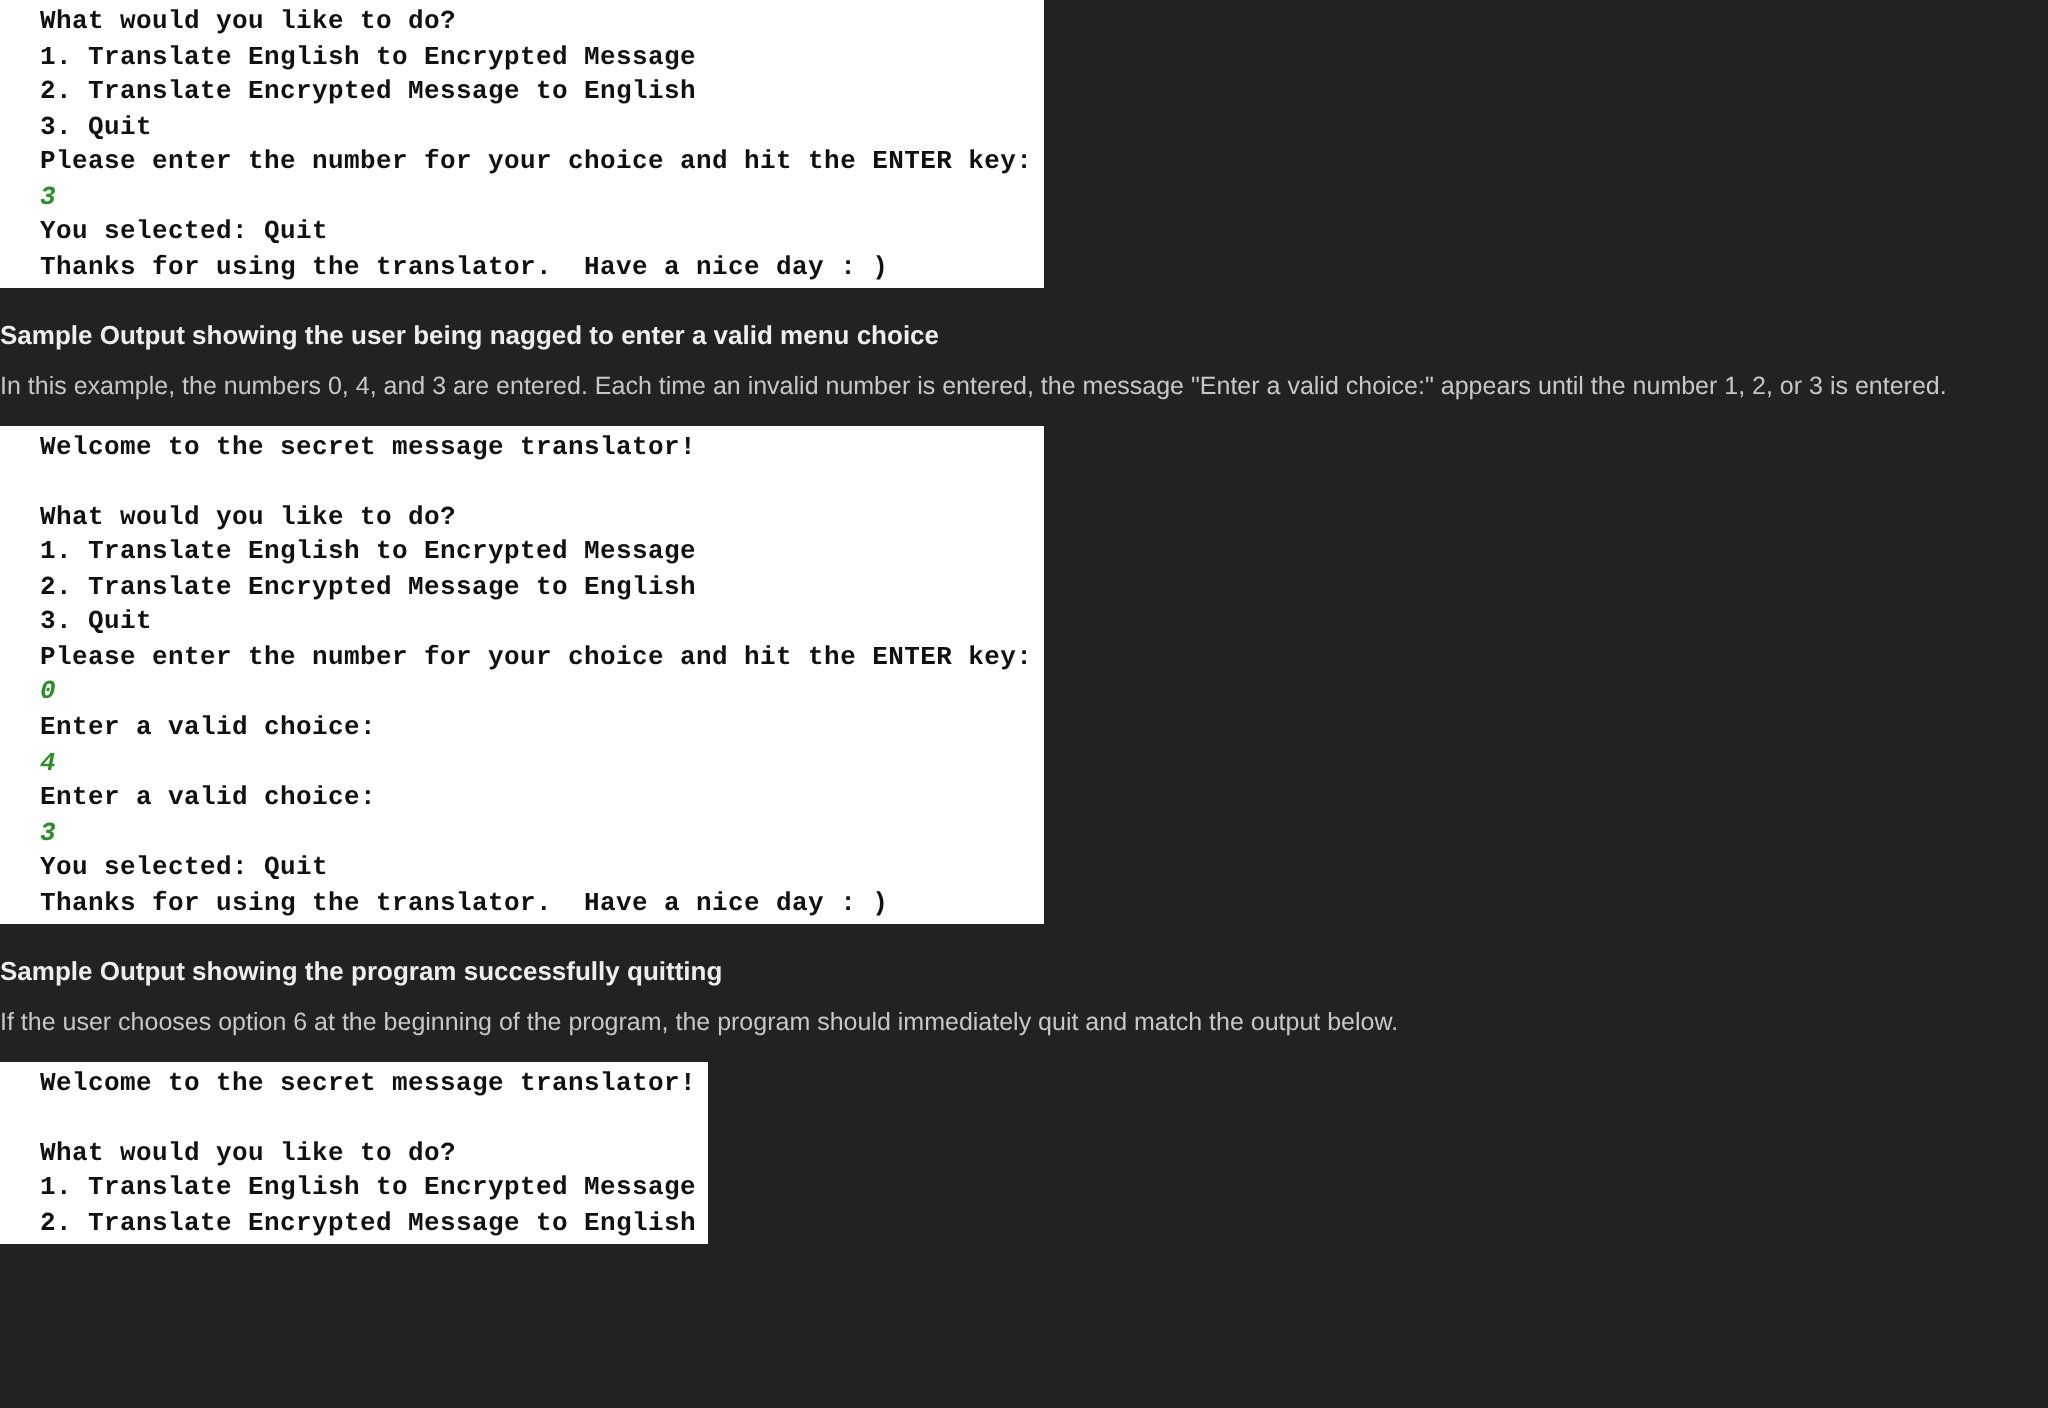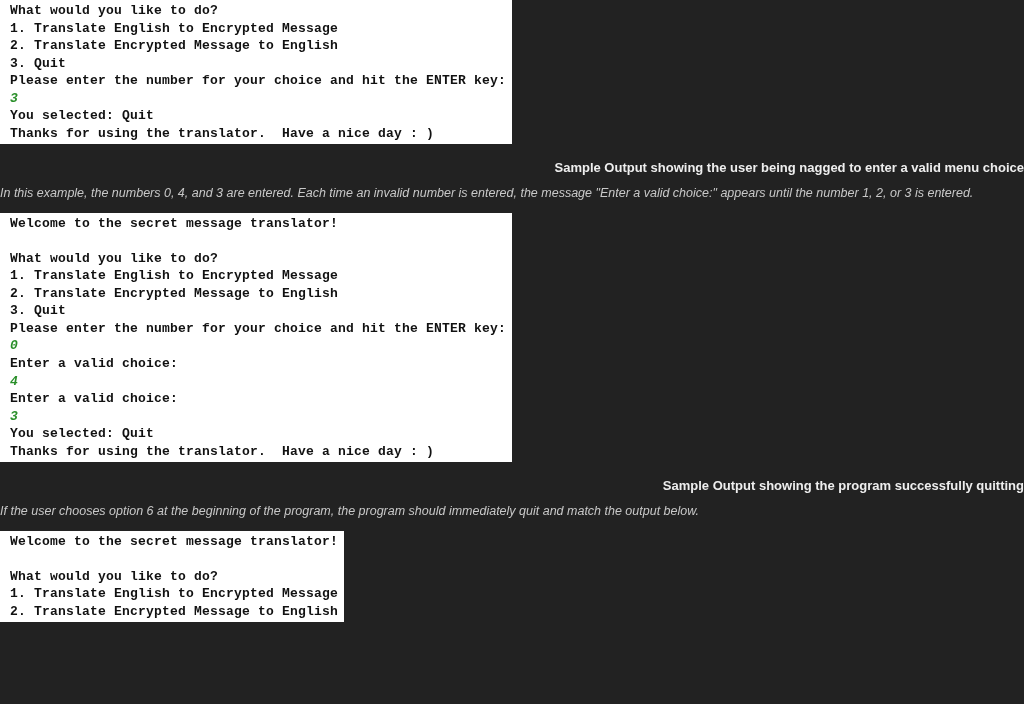--- a/index.html
+++ b/index.html
@@ -9,45 +9,43 @@
       font-family: -apple-system, BlinkMacSystemFont, "Segoe UI", Arial, sans-serif;
       font-size: 13px;
       line-height: 1.5;
       width: 1024px;
       height: 704px;
       overflow: hidden;
     }
     .console {
       background: #ffffff;
       display: inline-block;
-      padding: 2px 6px 2px 10px;
+      padding: 2px 6px 2px 20px;
       font-family: "Menlo", "Consolas", "Courier New", monospace;
       font-size: 13px;
       font-weight: 600;
       color: #111;
       letter-spacing: 0.2px;
       line-height: 1.35;
     }
     .console .line { white-space: pre; }
     .input-num {
       color: #2a8f2a;
       font-style: italic;
     }
     .heading {
       color: #eeeeee;
       font-weight: 700;
       font-size: 13px;
       margin: 14px 0 6px 0;
-      text-align: right;
     }
     .para {
       color: #c8c8c8;
       font-size: 12.5px;
       margin: 0 0 10px 0;
-      font-style: italic;
     }
   </style>
 </head>
 <body>
 
 
 
 
 <div class="console">
   <div class="line">What would you like to do?</div>

